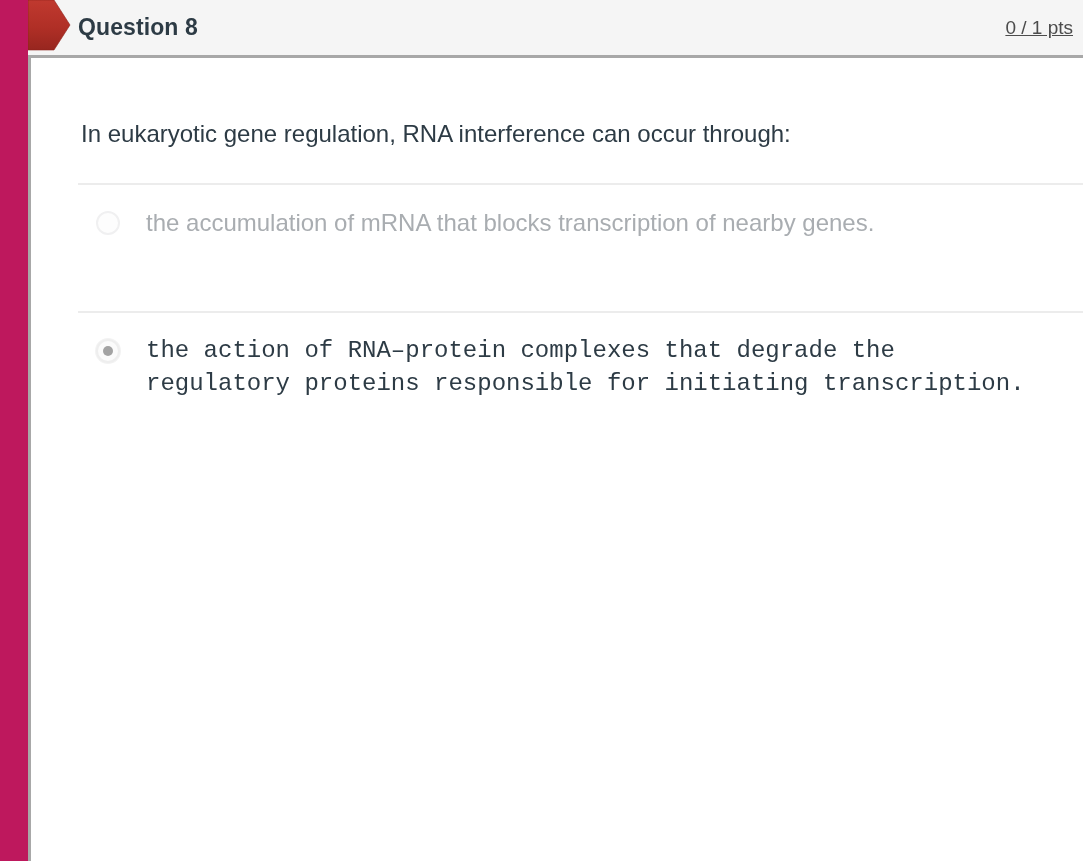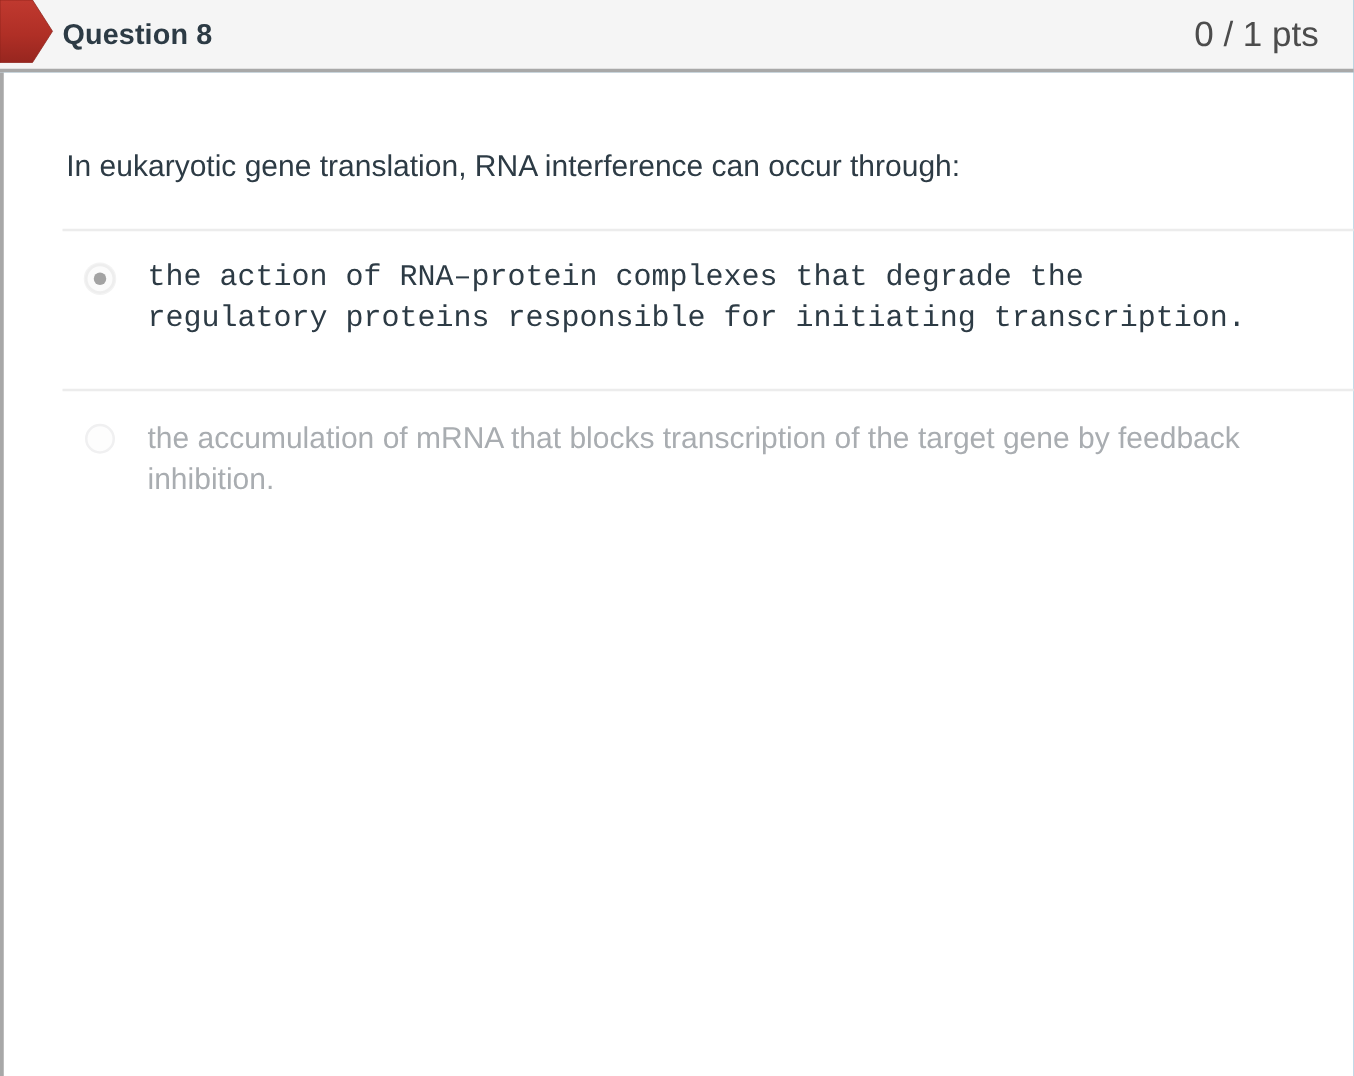--- a/index.html
+++ b/index.html
@@ -13,21 +13,22 @@
     font-family: "Liberation Sans", sans-serif;
     -webkit-font-smoothing: antialiased;
     overflow: hidden;
   }
 
   #question-container {
     position: relative;
     width: 1083px;
     height: 861px;
     box-sizing: border-box;
-    background: #0369a1;
+    background: #be185d;
+    padding-left: 28px;
   }
 
   
   #question-header {
     position: relative;
     height: 55px;
     background: #f5f5f5;
     border-bottom: 3px solid #a8a8a8;
     box-sizing: content-box;
     display: flex;
@@ -36,24 +37,25 @@
   }
   #question-name {
     font-size: 23px;
     font-weight: bold;
     color: #2d3b45;
     margin-left: 50px;
     letter-spacing: 0.1px;
     white-space: nowrap;
   }
   #question-points {
-    font-size: 28px;
+    font-size: 19px;
     color: #4c4c4c;
-    margin-right: 28px;
+    margin-right: 10px;
     white-space: nowrap;
+    text-decoration: underline;
   }
 
   
   #flag-icon {
     position: absolute;
     left: 0;
     top: 0;
     width: 44px;
     height: 68px;
     pointer-events: none;
@@ -144,31 +146,31 @@
           <stop offset="100%" stop-color="#97261f"></stop>
         </linearGradient>
       </defs>
       <polygon points="0,0 26,0 42,25 26,50 0,50" fill="url(#flagGrad)"></polygon>
       <polygon points="0,0 26,0 42,25 26,50 0,50" fill="none" stroke="#8e231c" stroke-width="0.6"></polygon>
     </svg>
   </div>
 
   <div id="question-body">
 
-    <div id="question-text">In eukaryotic gene translation, RNA interference can occur through:</div>
+    <div id="question-text">In eukaryotic gene regulation, RNA interference can occur through:</div>
 
     <div id="answers">
 
+      <div class="answer unselected">
+        <span class="answer-radio"></span>
+        <div class="answer-text">the accumulation of mRNA that blocks transcription of nearby genes.</div>
+      </div>
 
       <div class="answer selected">
         <span class="answer-radio"></span>
         <div class="answer-text">the action of RNA–protein complexes that degrade the regulatory proteins responsible for initiating transcription.</div>
       </div>
 
-      <div class="answer unselected">
-        <span class="answer-radio"></span>
-        <div class="answer-text">the accumulation of mRNA that blocks transcription of the target gene by feedback inhibition.</div>
-      </div>
 
 
     </div>
   </div>
 </div>
 
 </body></html>

